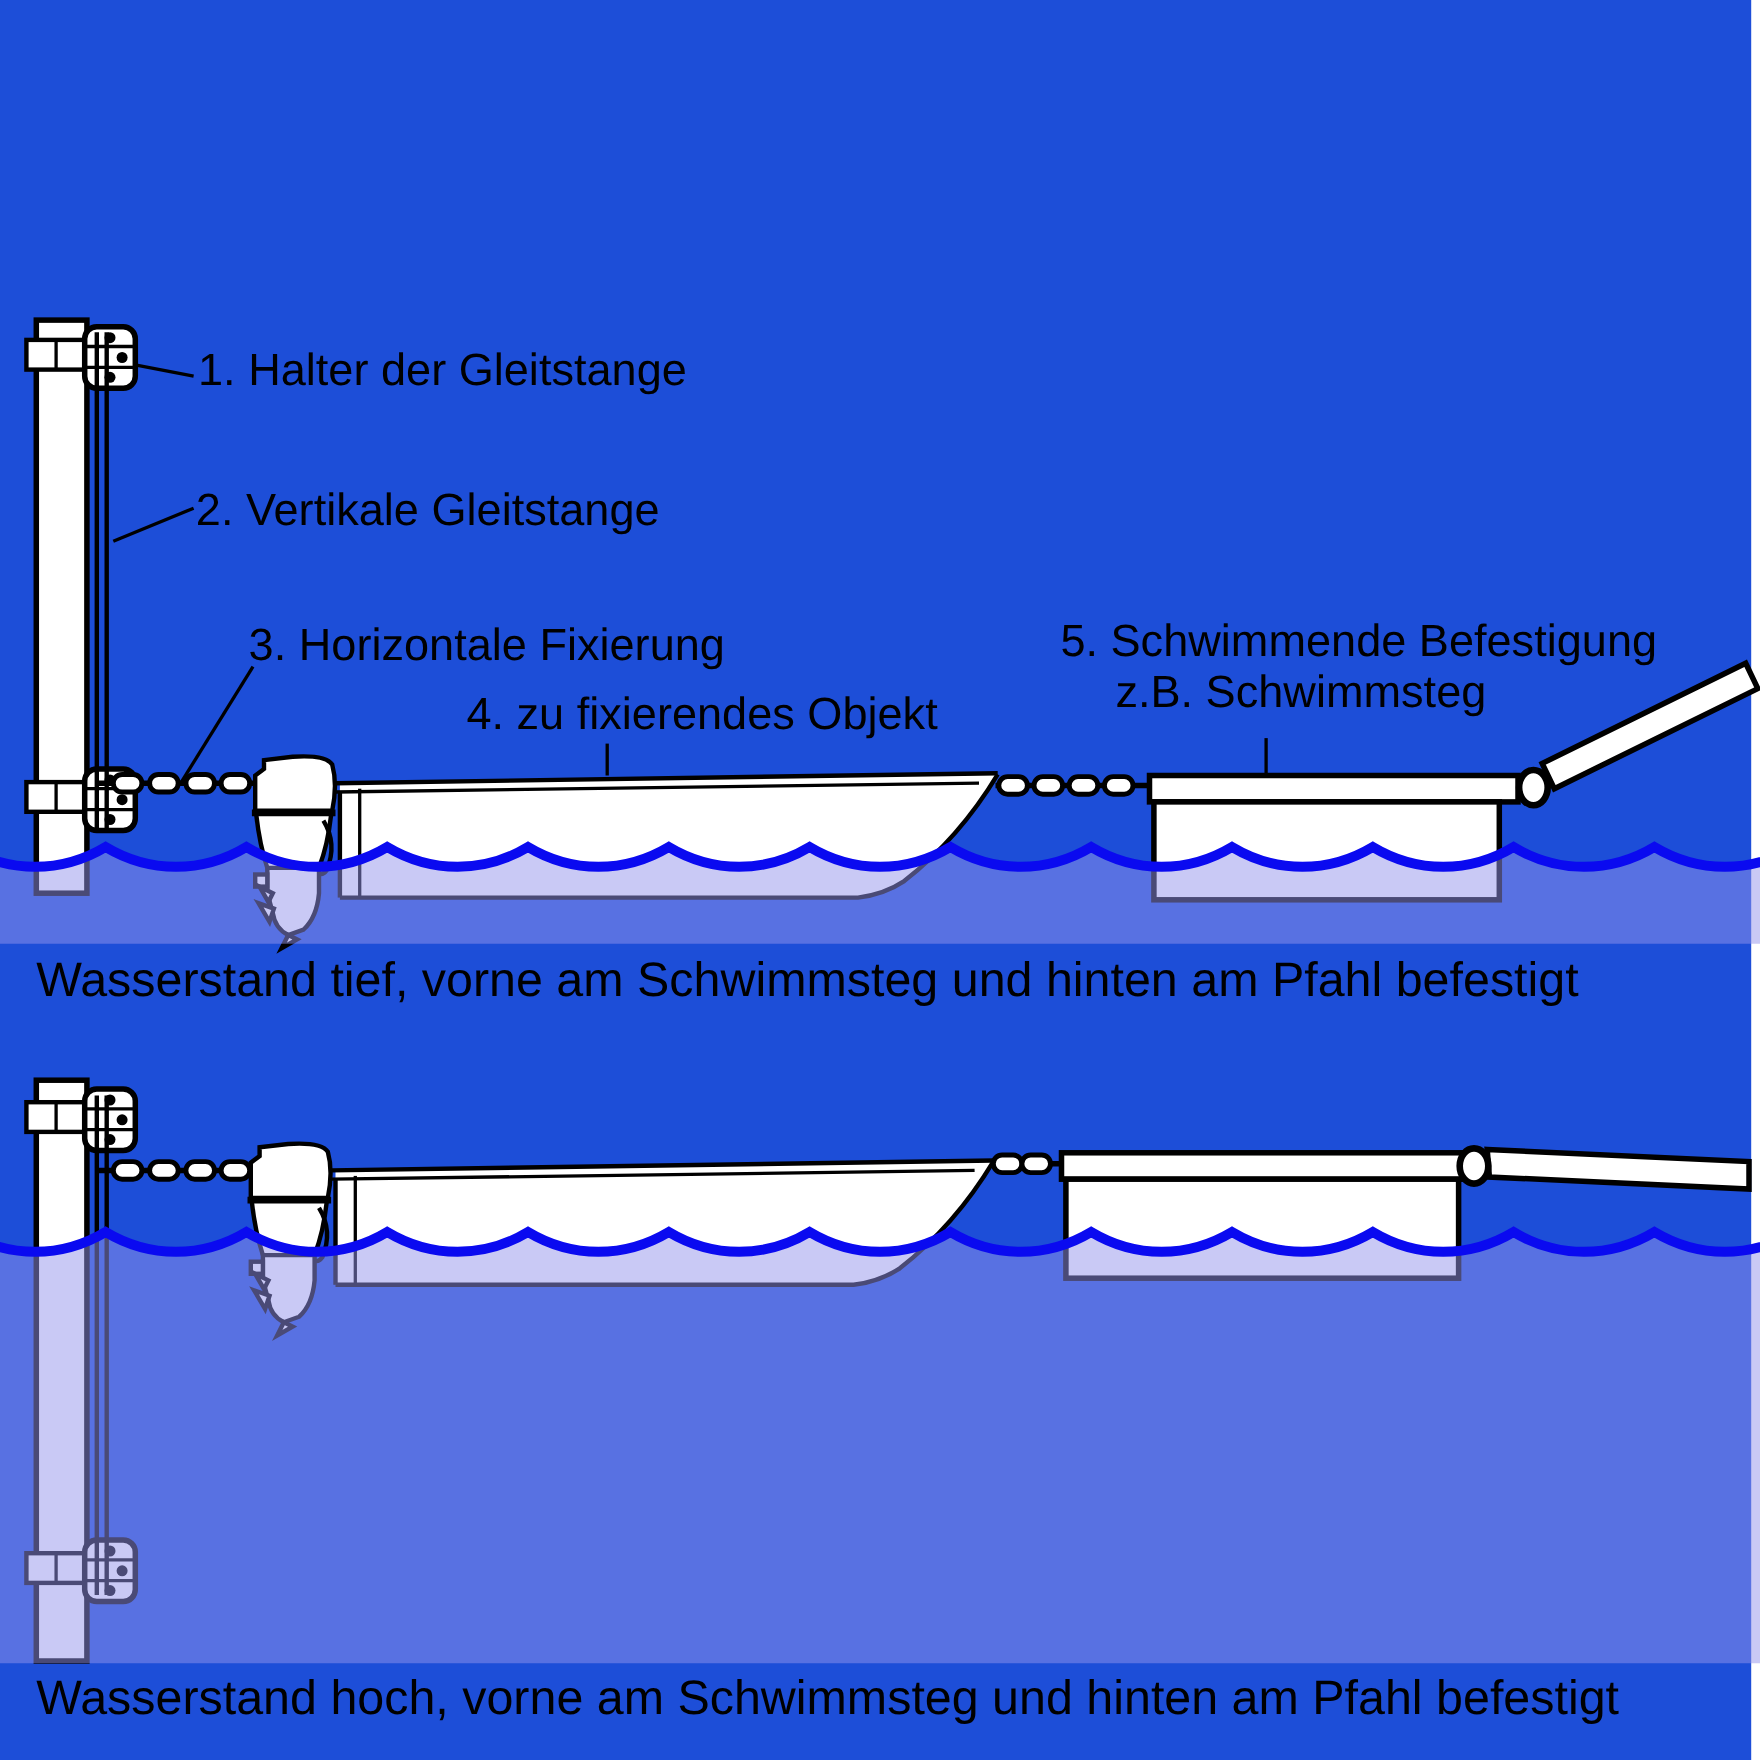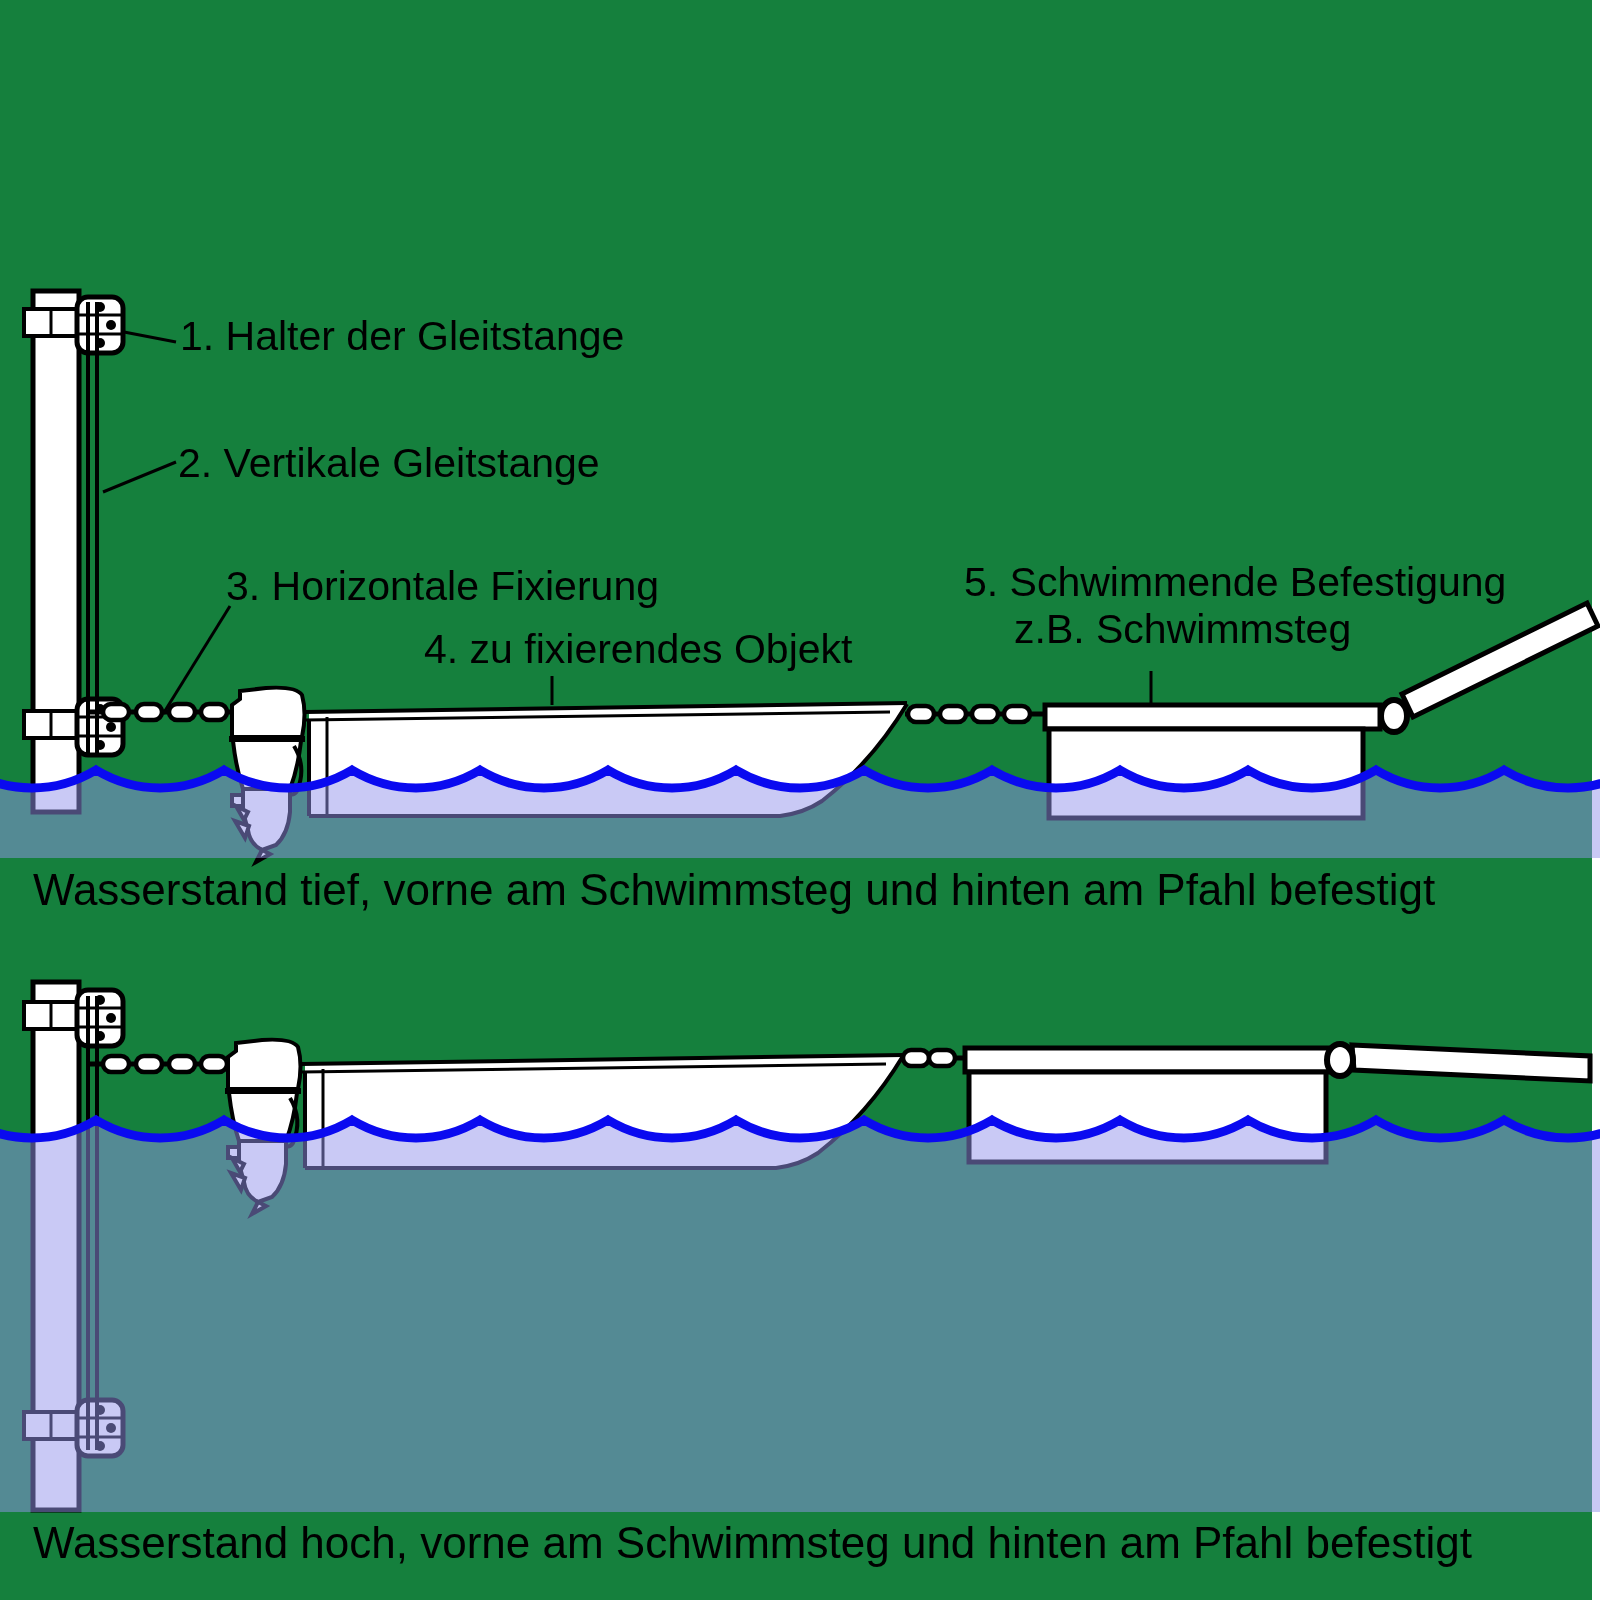--- a/index.html
+++ b/index.html
@@ -1,16 +1,16 @@
 <!DOCTYPE html>
 <html><head>
 <meta charset="utf-8">
 <style>
   html,body{margin:0;padding:0;background:#ffffff;}
-  .stage{width:1592px;height:1600px;position:relative;background:#15803d;}
+  .stage{width:1592px;height:1600px;position:relative;background:#1d4ed8;}
   svg{display:block;}
   text{font-family:"Liberation Sans","DejaVu Sans",sans-serif;fill:#000;}
   .lbl{font-size:41px;}
   .cap{font-size:44px;}
   .ink{stroke:#000;fill:none;}
   .inkfill{stroke:#000;fill:#ffffff;}
   .leader{stroke:#000;stroke-width:3;fill:none;}
 </style>
 </head>
 <body>

